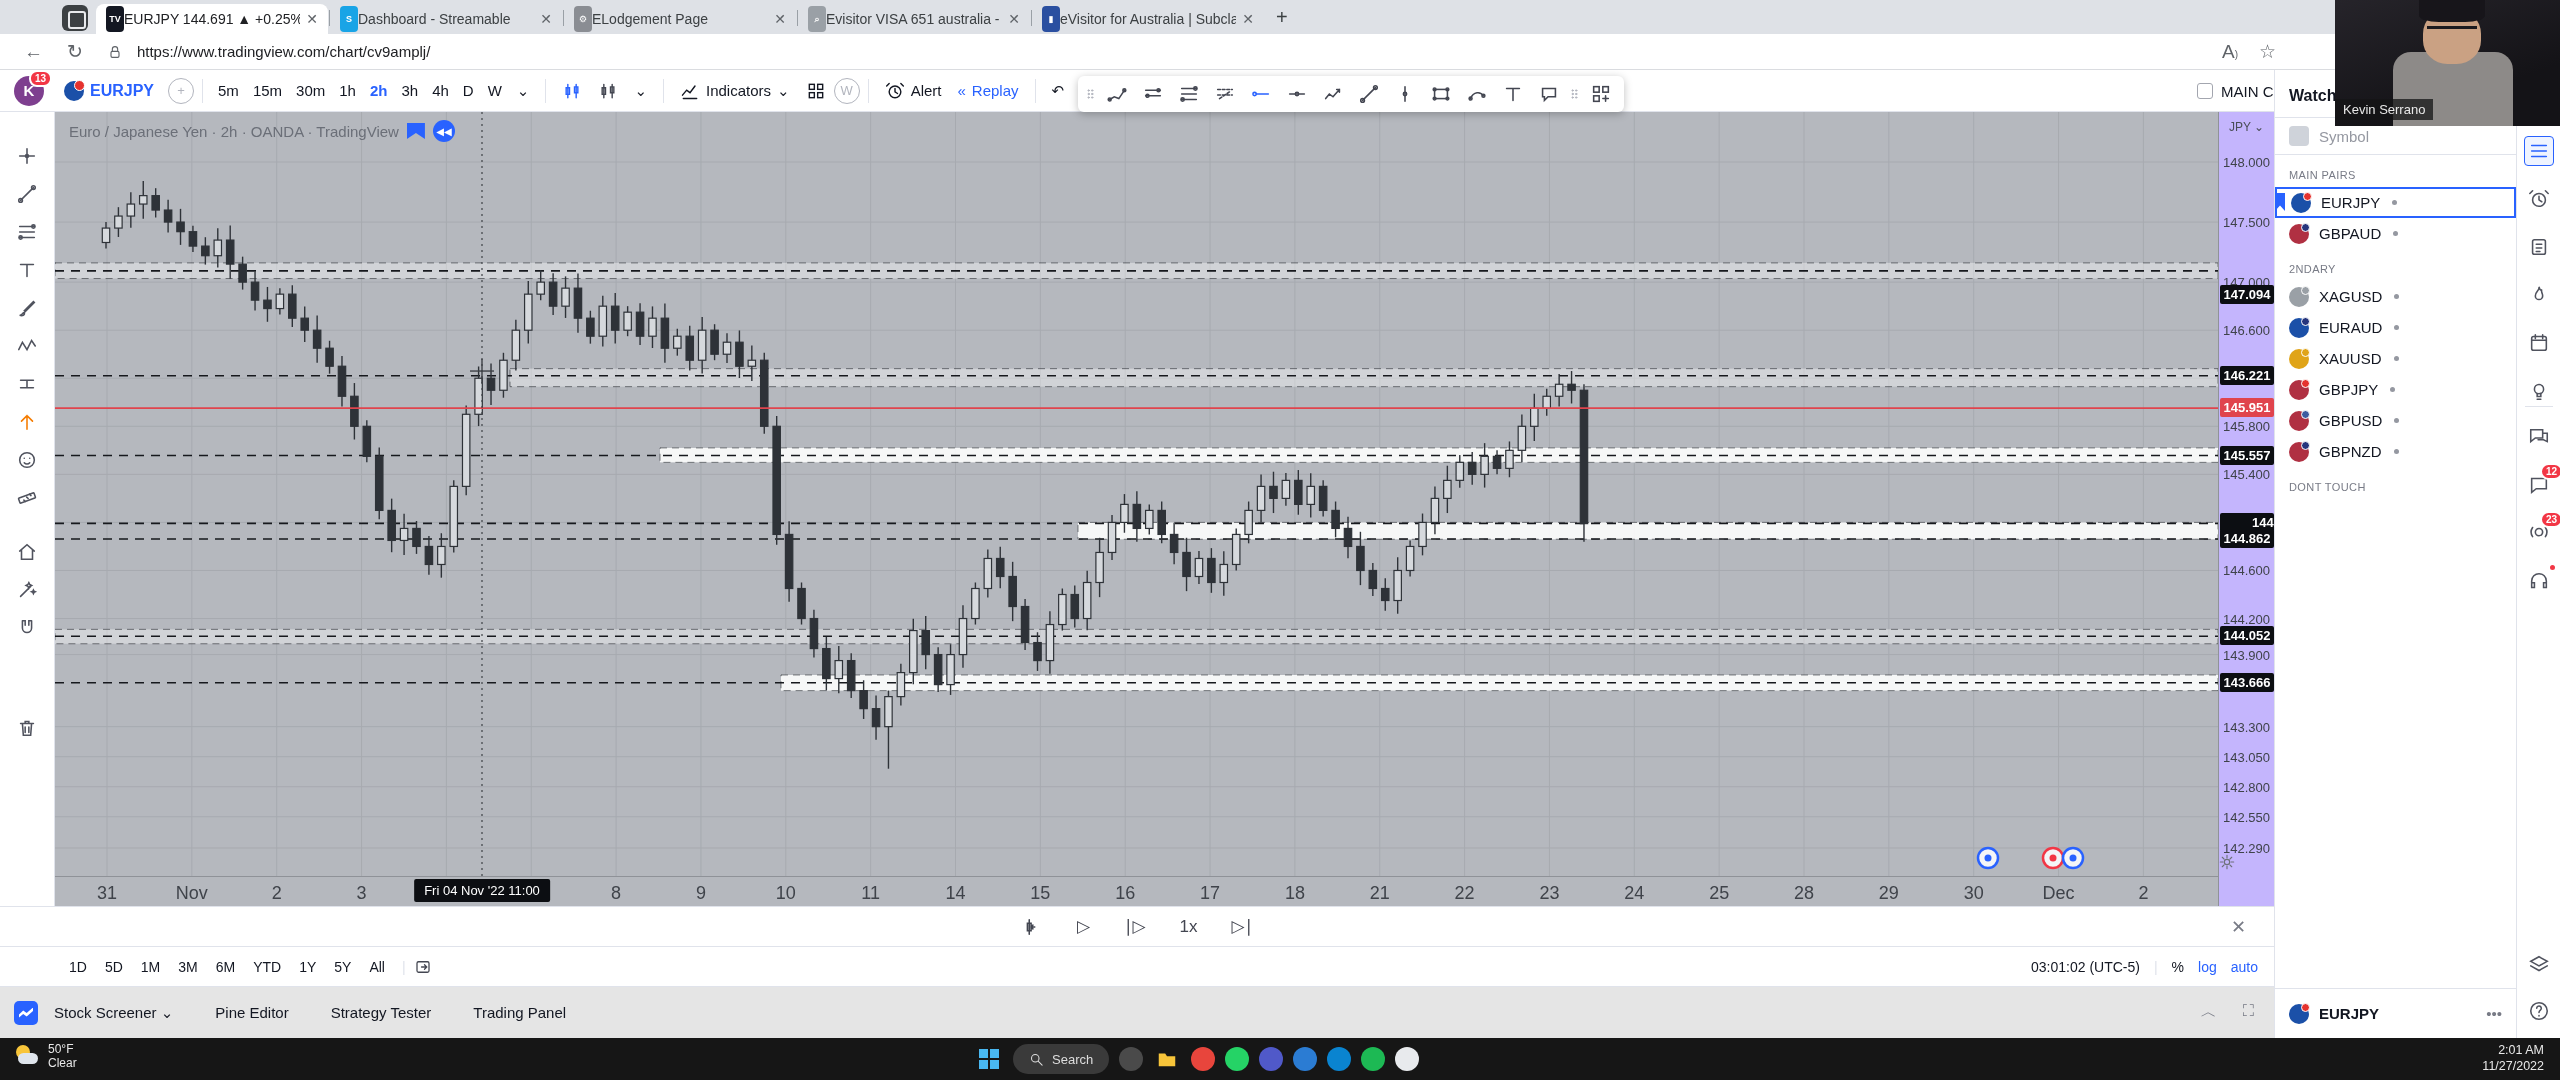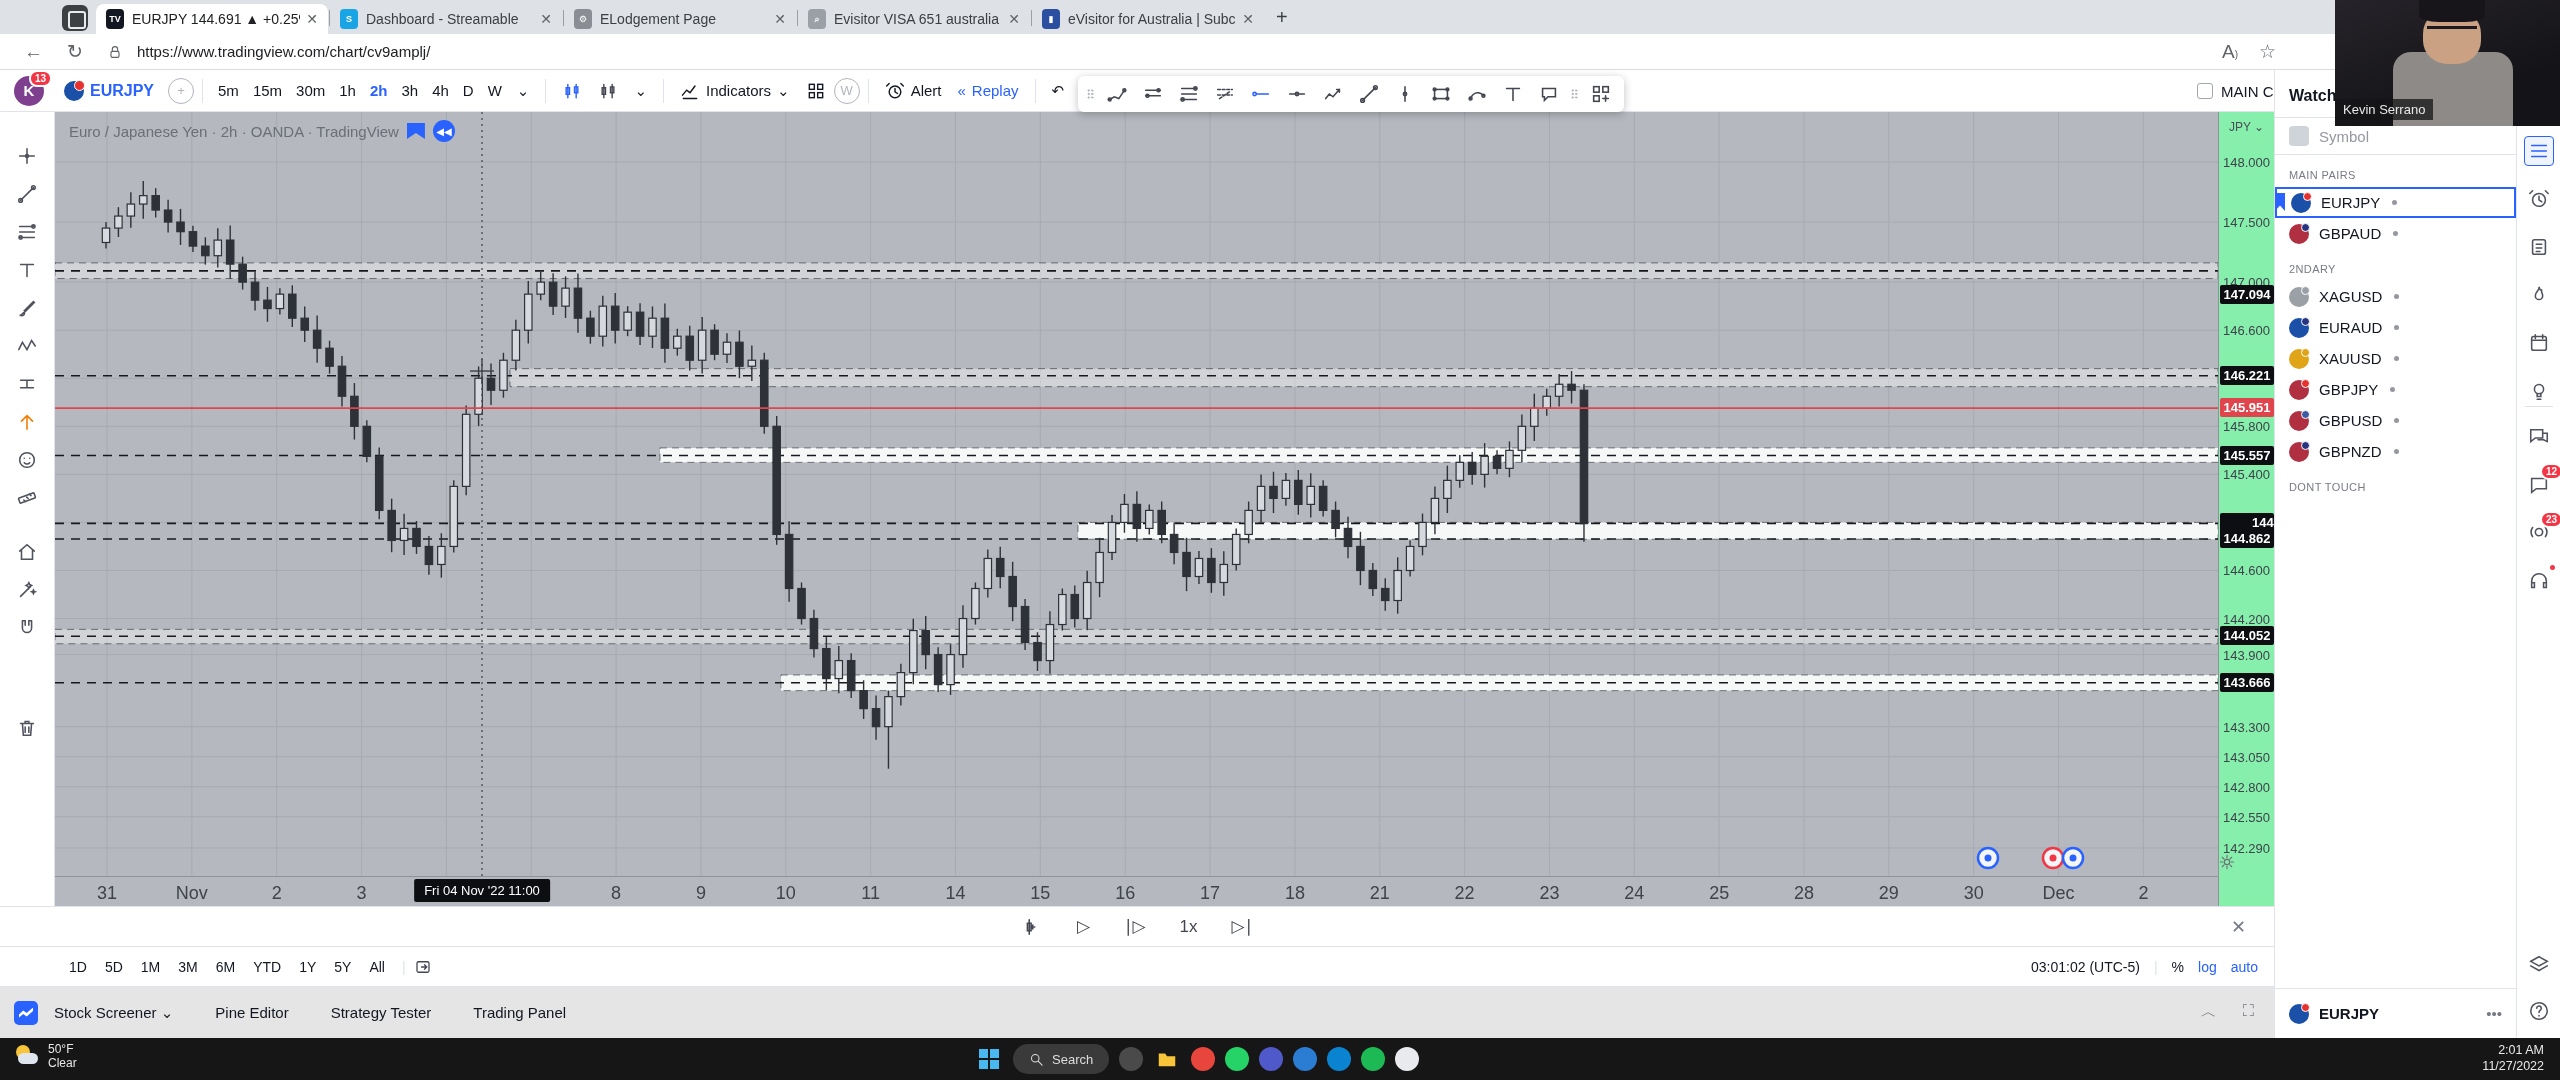--- a/index.html
+++ b/index.html
@@ -2,21 +2,21 @@
 <html><head>
 <meta charset="utf-8">
 <style>
   *{margin:0;padding:0;box-sizing:border-box;font-family:"Liberation Sans","DejaVu Sans",sans-serif;}
   html,body{width:2560px;height:1080px;overflow:hidden;background:#fff;}
   .abs{position:absolute;}
   
   #tabstrip{left:0;top:0;width:2560px;height:34px;background:#dee1e6;}
   .tab{position:absolute;top:4px;height:30px;border-radius:8px 8px 0 0;display:flex;align-items:center;padding:0 10px;font-size:14px;color:#3c4043;width:232px;}
   .tab.active{background:#fff;color:#202124;}
-  .tab .fav{width:18px;height:20px;border-radius:4px;margin-right:8px;flex:0 0 18px;display:flex;align-items:center;justify-content:center;font-size:9px;font-weight:bold;color:#fff;}
+  .tab .fav{width:18px;height:26px;border-radius:4px;flex:0 0 18px;display:flex;align-items:center;justify-content:center;font-size:9px;font-weight:bold;color:#fff;}
   .tab .t{flex:1;white-space:nowrap;overflow:hidden;}
   .tab .x{color:#5f6368;font-size:14px;margin-left:6px;cursor:pointer;}
   .tab-sep{position:absolute;top:10px;width:1px;height:16px;background:#9aa0a6;}
   #tab-overview{left:62px;top:5px;width:26px;height:26px;background:#3c4043;border-radius:6px;}
   #tab-overview:after{content:"";position:absolute;left:6px;top:6px;width:14px;height:14px;border:2px solid #e8eaed;border-radius:3px;}
   #newtab{font-size:20px;color:#3c4043;top:6px;}
   #navbar{left:0;top:34px;width:2560px;height:36px;background:#fff;border-bottom:1px solid #dadce0;display:flex;align-items:center;}
   #navbar .nicon{color:#5f6368;font-size:19px;margin-left:24px;}
   #urltext{font-size:15px;color:#202124;margin-left:14px;}
   
@@ -45,21 +45,21 @@
   
   #chartwrap{left:55px;top:112px;width:2163px;height:794px;background:#b5b8be;}
   #plot{left:0;top:0;width:2163px;height:764px;}
   #dateaxis{left:0;top:764px;width:2163px;height:30px;background:#b5b8be;border-top:1px solid #8f9298;}
   .dtick{position:absolute;top:6px;font-size:18px;color:#3f434a;transform:translateX(-50%);}
   #dtooltip{position:absolute;top:2px;transform:translateX(-50%);background:#0c0e12;color:#fff;font-size:13px;padding:4px 10px;border-radius:2px;white-space:nowrap;}
   #legend{left:14px;top:8px;display:flex;align-items:center;gap:8px;font-size:15px;color:#6b6f78;z-index:5;}
   #legend .lflag{width:18px;height:16px;background:#2962ff;clip-path:polygon(0 0,100% 0,100% 100%,50% 62%,0 100%);}
   #legend .lplay{width:22px;height:22px;border-radius:50%;background:#2962ff;color:#fff;font-size:10px;display:flex;align-items:center;justify-content:center;}
   
-  #priceaxis{left:2218px;top:112px;width:56px;height:794px;background:#86efac;border-left:1px solid #8f9298;}
+  #priceaxis{left:2218px;top:112px;width:56px;height:794px;background:#c4b5fd;border-left:1px solid #8f9298;}
   #priceaxis .ptick{position:absolute;left:0;width:100%;text-align:center;font-size:13px;color:#3f434a;}
   #priceaxis .plabel{position:absolute;left:1px;width:54px;text-align:center;font-size:13px;font-weight:bold;color:#fff;background:#0c0e12;padding:2px 0;border-radius:2px;z-index:4;}
   #priceaxis .plabel.red{background:#e0444d;z-index:5;}
   #axiscur{position:absolute;top:8px;width:100%;text-align:center;font-size:12px;color:#4a4e57;}
   #axisgear{position:absolute;bottom:36px;width:100%;text-align:center;color:#6d7178;}
   
   #replayrow{left:0;top:906px;width:2274px;height:40px;background:#fff;border-top:1px solid #e0e3eb;display:flex;align-items:center;justify-content:center;gap:34px;color:#434651;}
   #replayrow .ri{font-size:17px;display:flex;align-items:center;gap:4px;}
   #replayclose{position:absolute;right:28px;color:#787b86;font-size:18px;}
   #rangerow{left:0;top:946px;width:2274px;height:40px;background:#fff;border-top:1px solid #e0e3eb;display:flex;align-items:center;font-size:14px;color:#131722;}

